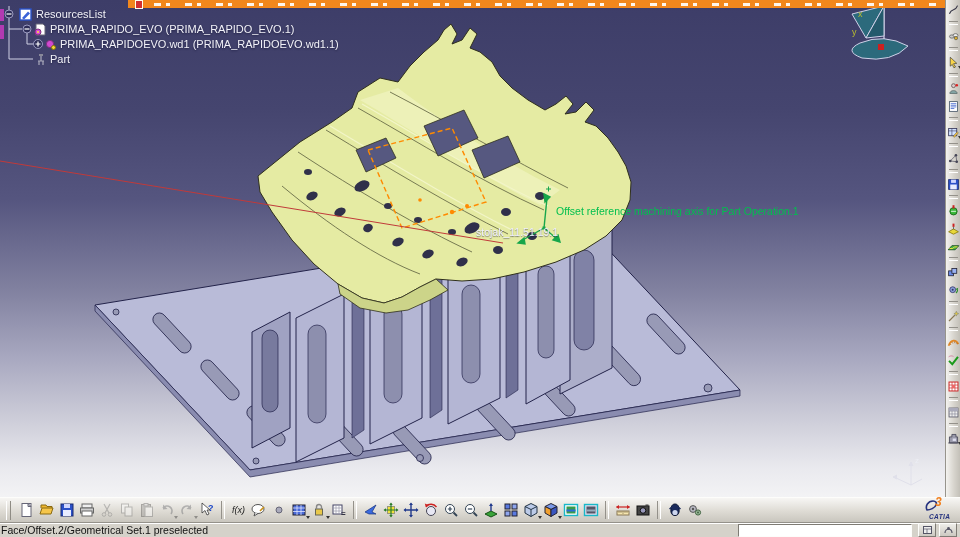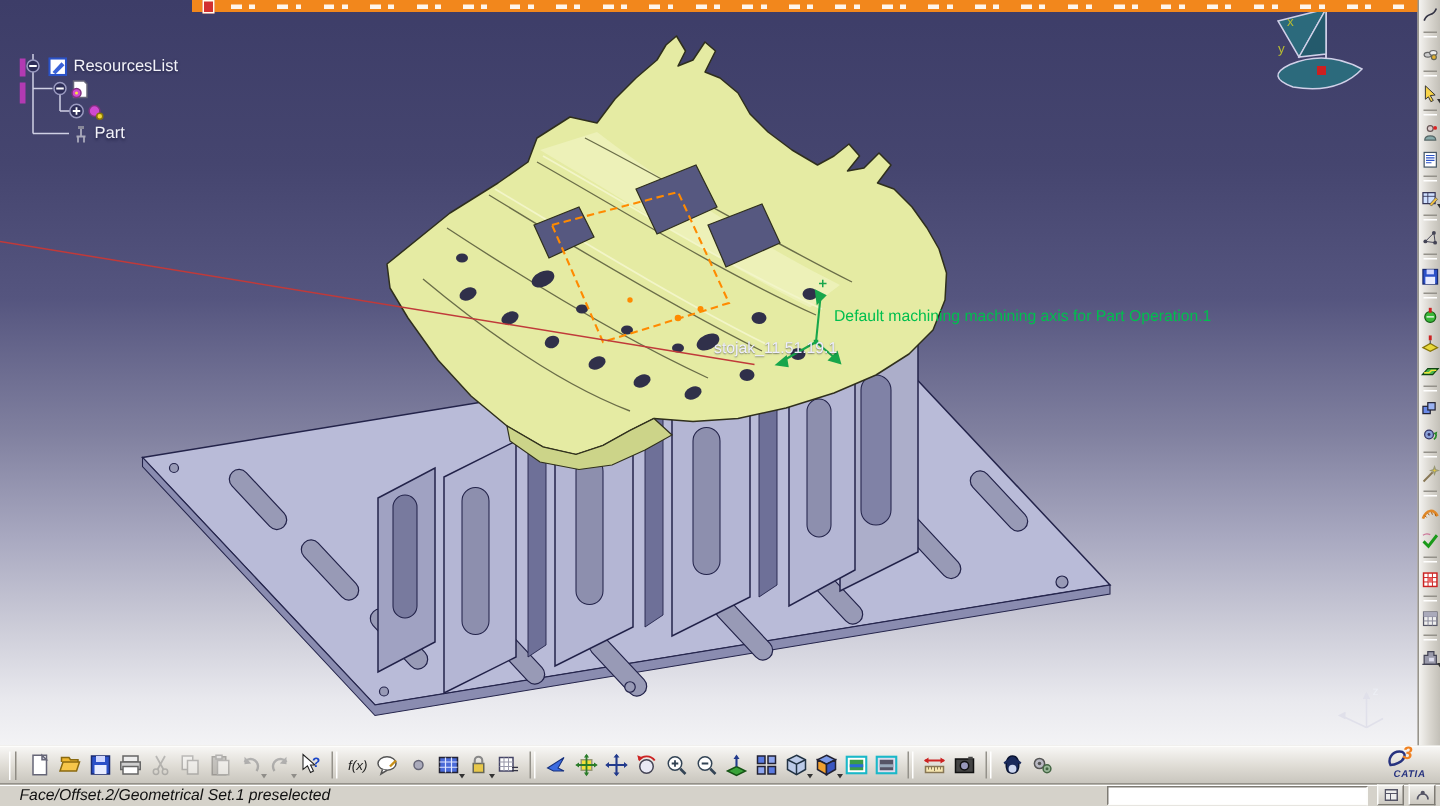--- a/index.html
+++ b/index.html
@@ -11,21 +11,21 @@
     background:linear-gradient(180deg,#3d3d68 0%,#45456f 22%,#55557f 40%,
                #80809f 58%,#a8a8c0 72%,#ccccd8 84%,#e9e9ee 94%,#f3f3f5 100%);}
   #scene{position:absolute;left:0;top:0;}
   
   #topbar{position:absolute;left:128px;top:0;width:818px;height:8px;background:#f2871c;}
   #topbar .dashes{position:absolute;left:26px;right:10px;top:3px;height:3px;
     background:repeating-linear-gradient(90deg,rgba(255,255,255,.92) 0 7px,transparent 7px 12px,
                rgba(255,255,255,.92) 12px 16px,transparent 16px 31px);}
   #topbar .nodeicon{position:absolute;left:7px;top:0px;width:6px;height:7px;background:#d23030;border:1px solid #ffe;}
   
-  #tree{position:absolute;left:13px;top:0;width:330px;height:72px;margin-top:30px;}
+  #tree{position:absolute;left:0;top:0;width:330px;height:72px;}
   #tree svg{position:absolute;left:0;top:0;}
   .trow{position:absolute;white-space:nowrap;color:#f2f2f8;font-size:11px;
         text-shadow:0 1px 2px rgba(10,10,40,.55);}
   
   #axis-note{position:absolute;left:556px;top:205px;font-size:10.5px;color:#00bf4e;white-space:nowrap;}
   #part-label{position:absolute;left:476px;top:226px;font-size:10.5px;color:#eef;white-space:nowrap;
               text-shadow:0 1px 1px rgba(20,20,50,.5);}
   
   #right-toolbar{position:absolute;right:0;top:0;width:15px;height:497px;
     background:linear-gradient(90deg,#f4f3f0,#d8d5ce 55%,#c3c0b8);
@@ -50,21 +50,21 @@
   .vsep{height:2px;width:9px;border-top:1px solid #94918a;border-bottom:1px solid #fff;margin:2px 0;flex:none;}
   
   #logo{position:absolute;right:3px;top:498px;width:34px;height:23px;font-style:italic;line-height:9px;}
   #logo .l3{color:#f08020;font-weight:bold;font-size:12px;position:absolute;left:12px;top:0;}
   #logo .swoosh{position:absolute;left:2px;top:1px;}
   #logo .lname{position:absolute;left:6px;top:14px;font-size:6.5px;font-weight:bold;color:#27337f;letter-spacing:.4px;}
   
   #status-bar{position:absolute;left:0;top:522px;width:960px;height:15px;background:#d5d2ca;
     border-top:1px solid #94918a;box-shadow:inset 0 1px 0 #fff;box-sizing:border-box;
     display:flex;align-items:center;font-size:10.5px;color:#111;}
-  #status-msg{padding-left:13px;white-space:nowrap;font-style:italic;}
+  #status-msg{padding-left:1px;white-space:nowrap;}
   #status-spacer{flex:1;}
   #power-input{width:168px;height:11px;border:1px solid;border-color:#7e7b74 #fdfdfb #fdfdfb #7e7b74;
     background:#fff;font-size:9px;margin-right:6px;padding:0 2px;}
   .sbtn{width:16px;height:12px;margin-right:3px;background:linear-gradient(#eeede9,#ccc9c1);
     border:1px solid;border-color:#fdfdfb #7e7b74 #7e7b74 #fdfdfb;display:flex;align-items:center;justify-content:center;}
   .sbtn svg{width:9px;height:8px;}
 </style>
 </head>
 <body>
 
@@ -225,24 +225,26 @@
       <g transform="translate(44,38)">
         <circle cx="6" cy="6" r="3.6" fill="#d04ad0" stroke="#803080"></circle>
         <circle cx="9.5" cy="9.5" r="2" fill="#f0d838" stroke="#887708"></circle>
       </g>
       <g transform="translate(34,53)">
         <path d="M7,1.5 L7,8 M4,8 L10,8 M5,8 L5,12 M9,8 L9,12" stroke="#aab" stroke-width="1.2" fill="none"></path>
         <path d="M5,2 L9,2" stroke="#889" stroke-width="2"></path>
       </g>
     </svg>
     <span class="trow" style="left:36px;top:8px">ResourcesList</span>
+    <span class="trow" style="left:50px;top:23px">PRIMA_RAPIDO_EVO (PRIMA_RAPIDO_EVO.1)</span>
+    <span class="trow" style="left:60px;top:38px">PRIMA_RAPIDOEVO.wd1 (PRIMA_RAPIDOEVO.wd1.1)</span>
     <span class="trow" style="left:50px;top:53px">Part</span>
   </div>
 
-  <span id="axis-note">Default machining machining axis for Part Operation.1</span>
+  <span id="axis-note">Offset reference machining axis for Part Operation.1</span>
   <span id="part-label">stojak_11.51.19.1</span>
   <span style="position:absolute;left:858px;top:9px;font-size:9px;color:#b8bc30;">x</span>
   <span style="position:absolute;left:852px;top:27px;font-size:9px;color:#b8bc30;">y</span>
   <span style="position:absolute;left:915px;top:456px;font-size:8px;color:#eceef4;">z</span>
 </div>
 
 <div id="right-toolbar">
     <span class="tbi">
       <span class="ig">
         <svg viewBox="0 0 16 16">

